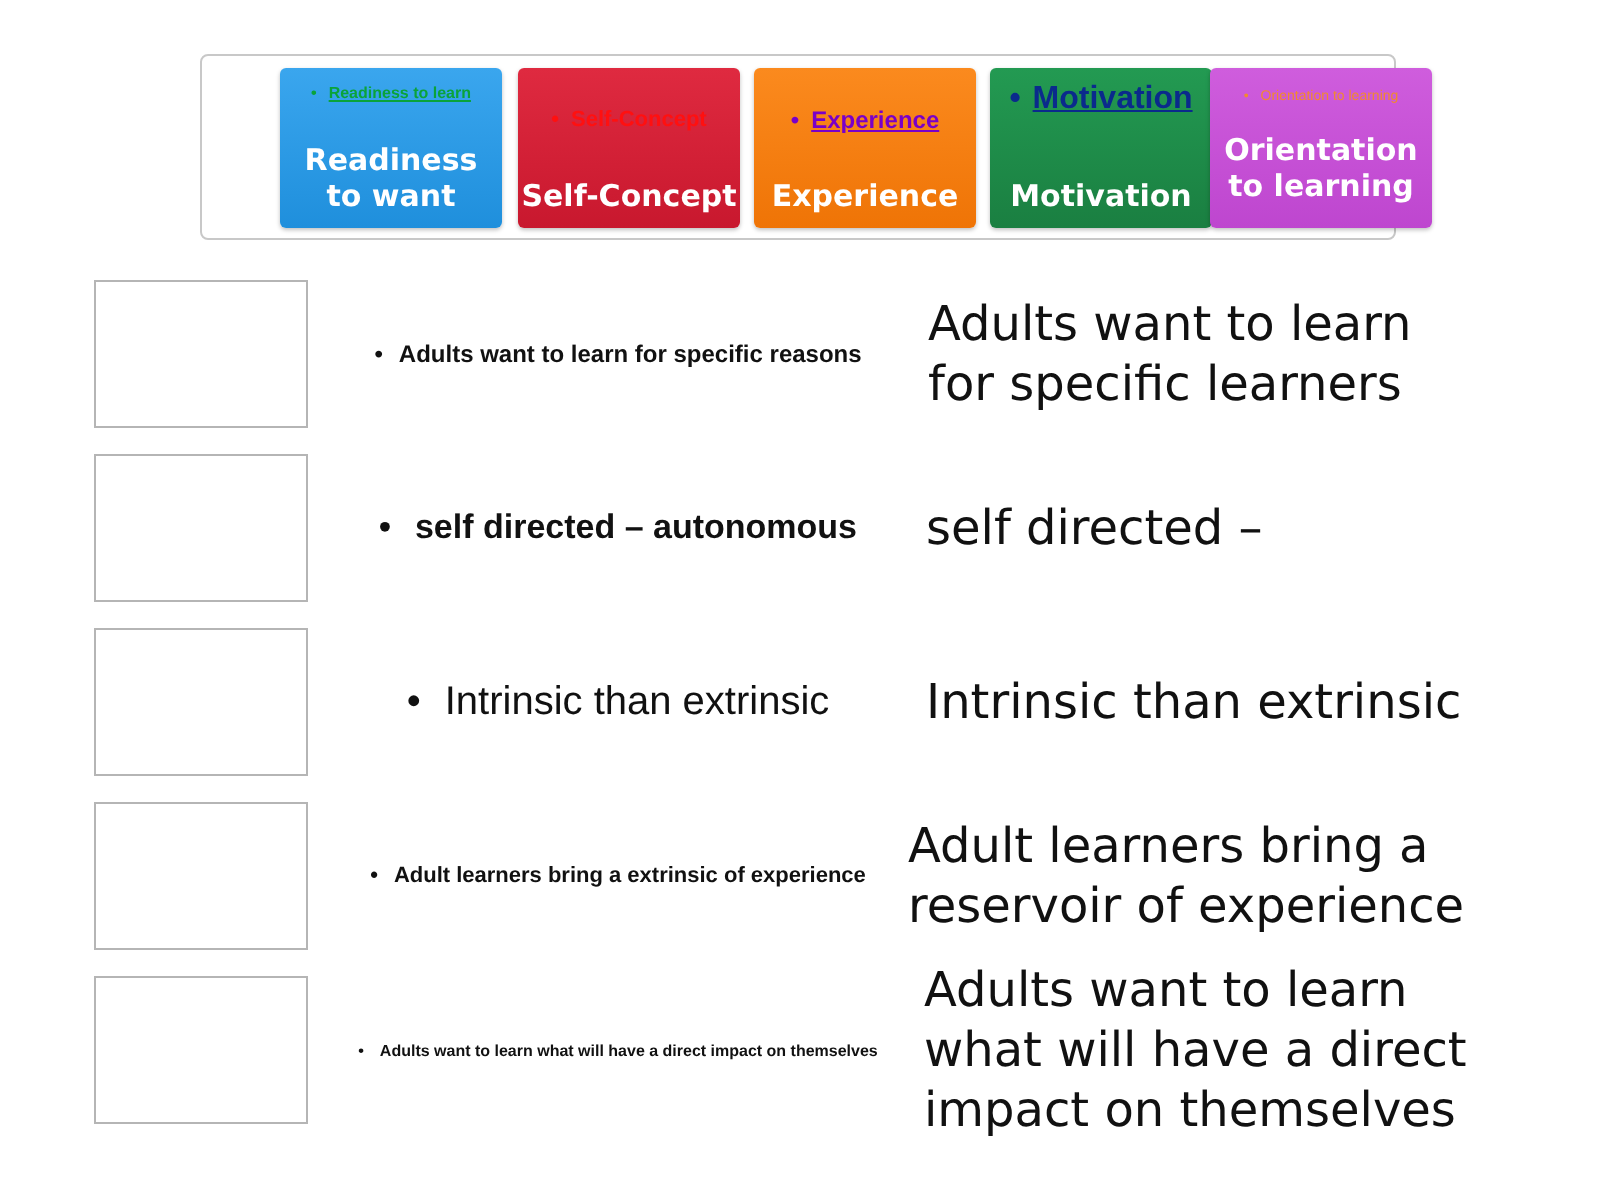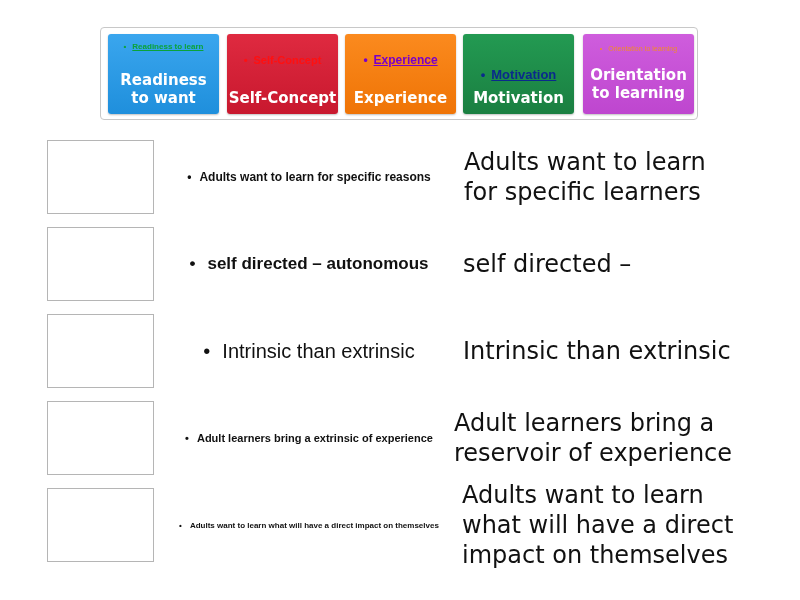--- a/index.html
+++ b/index.html
@@ -1,18 +1,18 @@
 <!DOCTYPE html>
 <html><head>
 <meta charset="utf-8">
 <style>
   html, body { margin:0; padding:0; }
   body { width:800px; height:600px; background:#ffffff; position:relative; overflow:hidden; font-family:"DejaVu Sans", sans-serif; }
   .tray { position:absolute; left:100px; top:27px; width:598px; height:93px; border:1px solid #c8c8c8; border-radius:4px; background:#fff; box-sizing:border-box; }
-  .tile { position:absolute; top:6px; width:111px; height:80px; border-radius:3px; color:#fff; text-align:center; box-sizing:border-box; cursor:pointer; box-shadow:0 1px 2px rgba(0,0,0,0.25); }
+  .tile { position:absolute; top:6px; width:111px; height:80px; border-radius:3px; color:#fff; text-align:center; box-sizing:border-box; cursor:pointer; box-shadow:0 1px 2px rgba(0,0,0,0.25);margin-left:32px; }
   .tile .img { position:absolute; left:0; right:0; top:8px; font-family:"Liberation Sans", sans-serif; font-weight:bold; text-decoration:underline; }
   .tile .img .dot { text-decoration:none; display:inline-block; margin-right:6px; }
   .tile .lbl { position:absolute; left:0; right:0; bottom:7px; font-size:15px; font-weight:bold; line-height:18px; }
   .row { position:absolute; left:47px; width:790px; height:76px; }
   .drop { position:absolute; left:0; top:0; width:107px; height:74px; border:1px solid #b5b5b5; background:#fff; box-sizing:border-box; cursor:pointer; }
   .prompt { position:absolute; left:112px; width:300px; top:0; height:74px; display:flex; align-items:center; justify-content:center; font-family:"Liberation Sans", sans-serif; font-weight:bold; color:#111; white-space:nowrap; }
   .prompt .dot { margin-right:8px; }
   .ans { position:absolute; left:415px; top:0; height:74px; display:flex; align-items:center; font-size:24px; line-height:30px; color:#111; }
 </style>
 </head>
@@ -25,24 +25,24 @@
   </div>
   <div class="tile" style="left:126px;background:linear-gradient(#df2a40,#c8182e);">
     <div class="img" style="font-size:11px;color:#ff1010;top:20px;text-decoration:none;"><span class="dot">•</span><span>Self-Concept</span></div>
     <div class="lbl"><span>Self-Concept</span></div>
   </div>
   <div class="tile" style="left:244px;background:linear-gradient(#fb8a1e,#ef7406);">
     <div class="img" style="font-size:12px;color:#7a00c8;top:19px;"><span class="dot">•</span><span>Experience</span></div>
     <div class="lbl"><span>Experience</span></div>
   </div>
   <div class="tile" style="left:362px;background:linear-gradient(#239a52,#1a7f41);">
-    <div class="img" style="font-size:13px;color:#0a2a8c;top:33px;"><span class="dot">•</span><span>Motivation</span></div>
+    <div class="img" style="font-size:16px;color:#0a2a8c;top:7px;"><span class="dot">•</span><span>Motivation</span></div>
     <div class="lbl"><span>Motivation</span></div>
   </div>
-  <div class="tile" style="left:482px;background:linear-gradient(#cf5ddd,#be46cf);">
+  <div class="tile" style="left:472px;background:linear-gradient(#cf5ddd,#be46cf);">
     <div class="img" style="font-size:7px;color:#f08a2e;top:11px;text-decoration:none;font-weight:normal;"><span class="dot">•</span><span>Orientation to learning</span></div>
     <div class="lbl" style="bottom:12px;"><span>Orientation</span><br><span>to learning</span></div>
   </div>
 </div>
 
 <div class="row" style="top:140px;">
   <div class="drop"></div>
   <div class="prompt" style="font-size:12px;">
       <span class="dot">•</span>
       <span>Adults want to learn for specific reasons</span>

